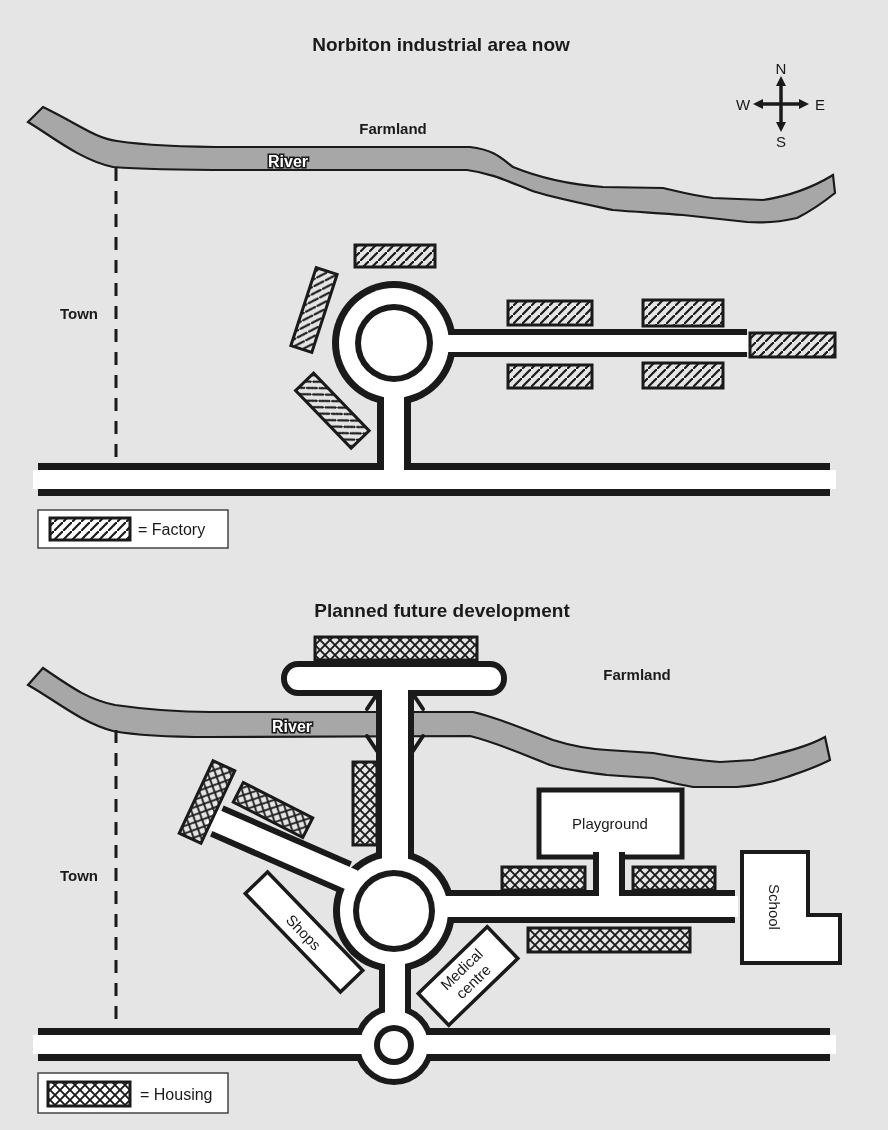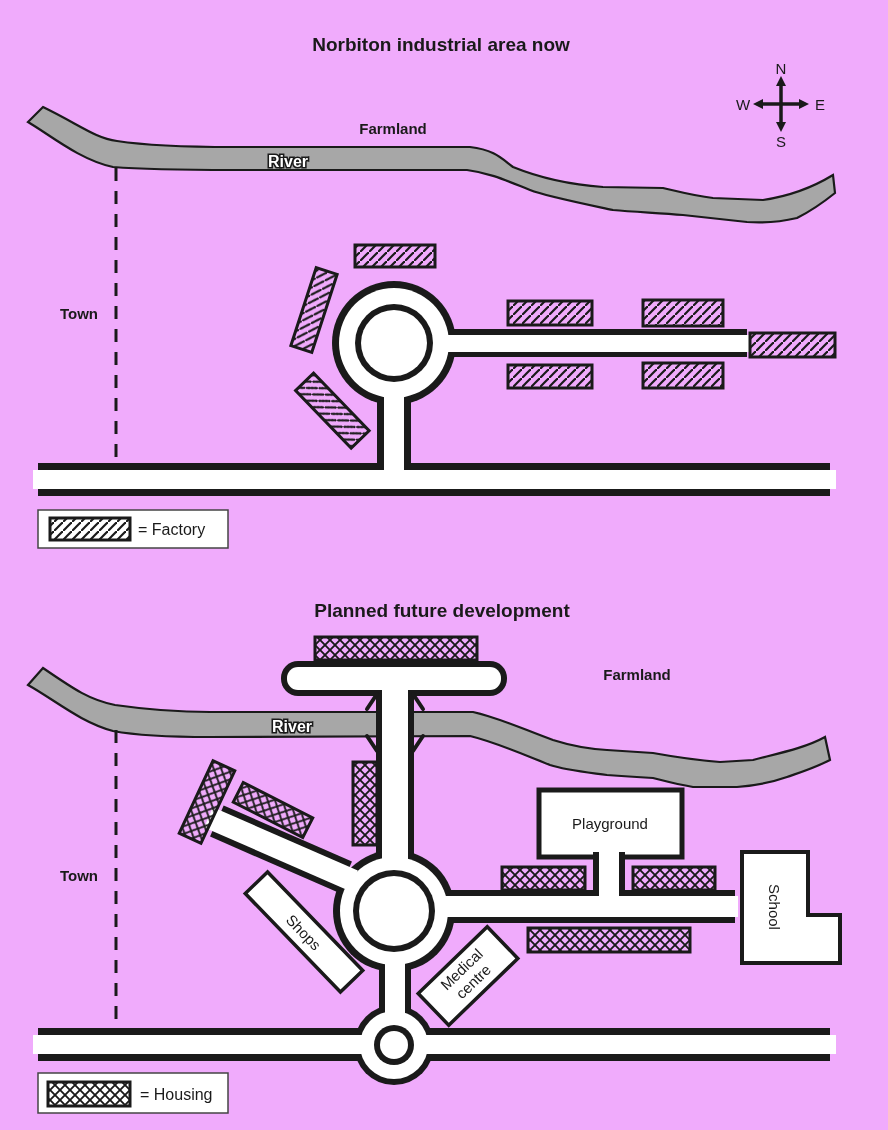--- a/index.html
+++ b/index.html
@@ -1,16 +1,16 @@
 <!DOCTYPE html>
 <html><head>
 <meta charset="utf-8">
 <style>
   html,body{margin:0;padding:0;background:#ffffff;}
-  .stage{position:relative;width:888px;height:1130px;background:#f0abfc;overflow:hidden;}
+  .stage{position:relative;width:888px;height:1130px;background:#e5e5e5;overflow:hidden;}
   svg{position:absolute;left:0;top:0;}
   svg text{font-family:"Liberation Sans","DejaVu Sans",sans-serif;fill:#1a1a1a;}
   .map-title{font-size:19px;font-weight:bold;}
   .bold-label{font-size:15px;font-weight:bold;}
   .bldg-label{font-size:15px;}
   .river-label{font-size:16px;font-weight:bold;fill:#ffffff;stroke:#1a1a1a;stroke-width:3.2px;paint-order:stroke;}
   .legend-label{font-size:16px;}
   .compass-label{font-size:15px;}
 </style>
 </head>

